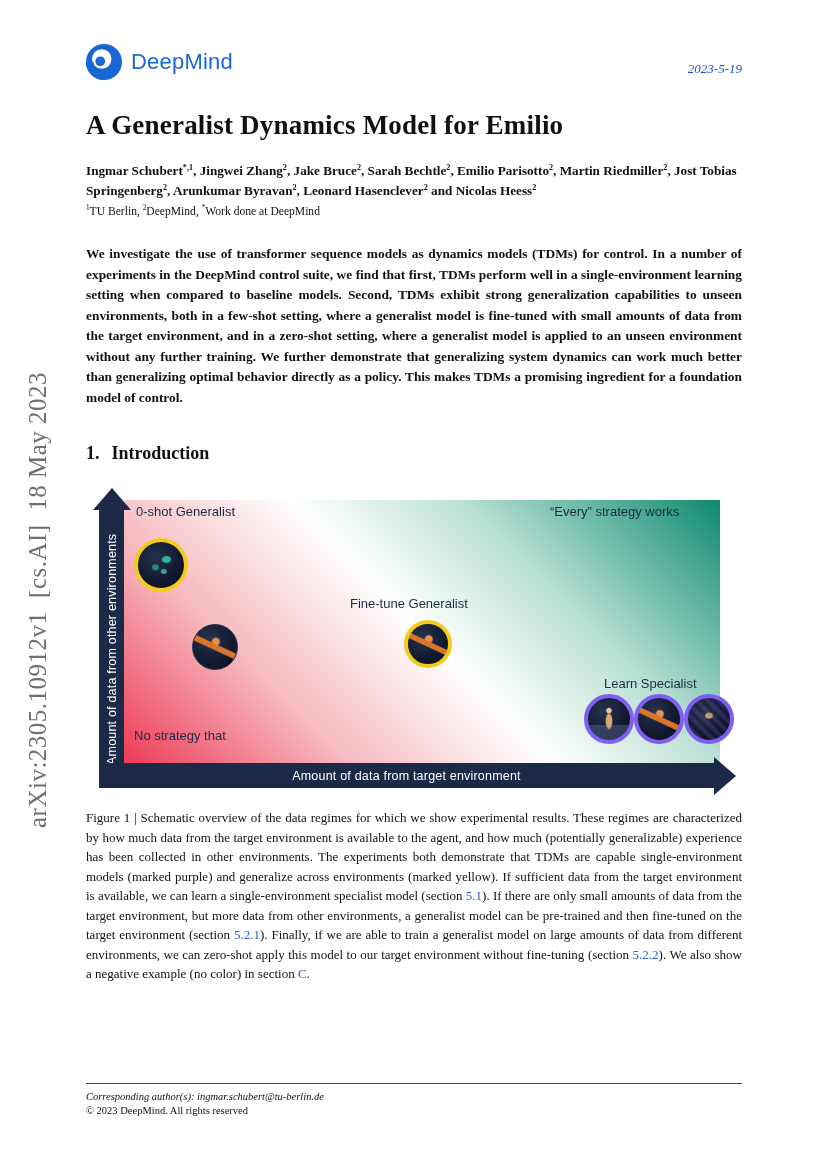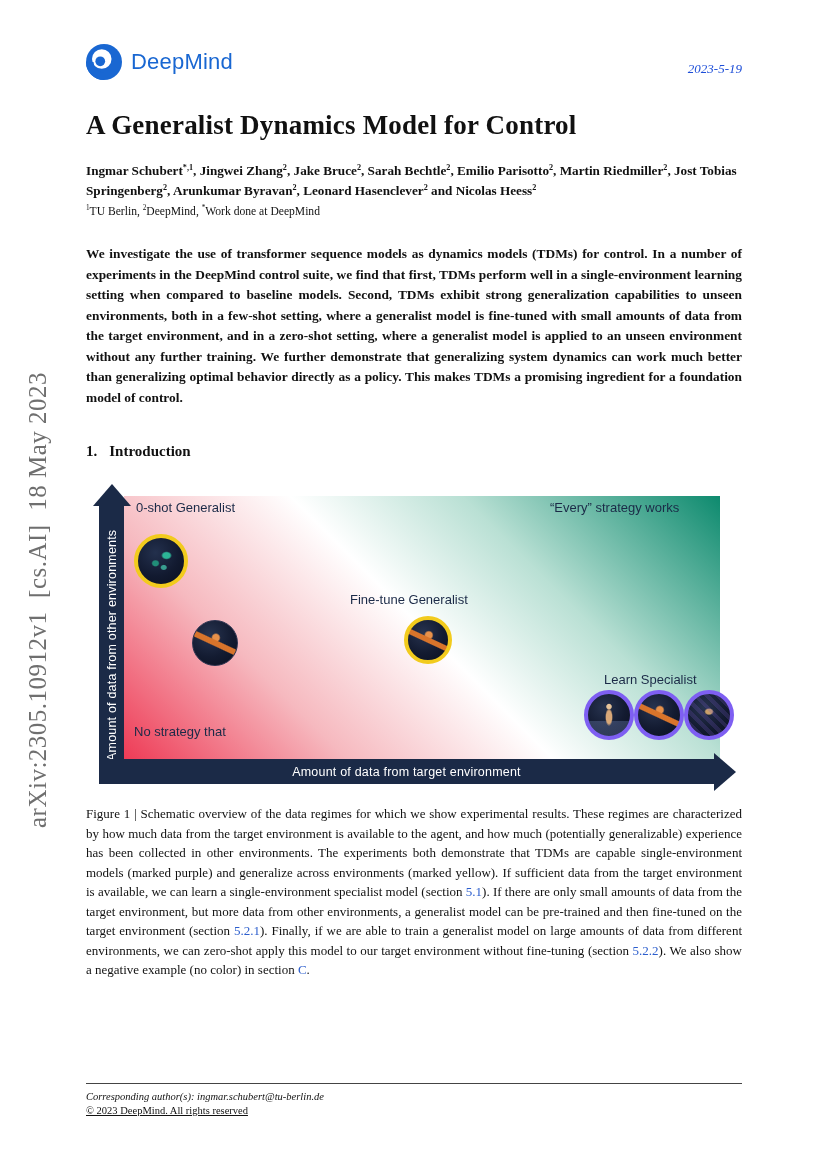--- a/index.html
+++ b/index.html
@@ -22,21 +22,21 @@
   .date{font-style:italic;font-size:13px;padding-bottom:3px;color:#1d4ed8;}
 
   .title{margin:30px 0 0;font-size:27px;font-weight:bold;letter-spacing:.2px;}
 
   .authors{margin:20px 0 0;font-size:13.2px;font-weight:bold;line-height:1.5;}
   .authors sup,.affils sup{font-size:.62em;}
   .affils{margin:3px 0 0;font-size:11.6px;}
 
   .abstract{margin:27px 0 0;font-weight:bold;font-size:13.4px;line-height:1.53;text-align:justify;}
 
-  .section{margin:35px 0 0;font-size:15px;font-weight:bold;}
+  .section{margin:35px 0 0;font-size:18px;font-weight:bold;}
   .sec-num{margin-right:12px;}
 
   
   .fig{position:relative;margin:24px 0 0 6px;width:650px;height:300px;}
   .grad{position:absolute;left:32px;top:12px;right:22px;bottom:25px;
         background:linear-gradient(45deg,
           var(--gradient-red,#ee3b56) 0%, #f6b9bf 26%, #ffffff 50%,
           #b9e0d4 70%, var(--gradient-teal,#0d8a6e) 100%);}
   .y-axis{position:absolute;left:7px;top:22px;bottom:0;width:25px;background:var(--axis-navy,#1b2a47);}
   .y-head{position:absolute;left:0.5px;top:0;width:0;height:0;
@@ -78,21 +78,21 @@
         repeating-linear-gradient(45deg, rgba(120,90,200,.22) 0 4px, transparent 4px 8px),
         radial-gradient(8px 6px at 50% 42%, #caa06a 0 40%, transparent 60%),
         radial-gradient(circle at 38% 32%, #27334f 0%, #131b31 55%, #0a0f1f 100%);}
 
   .caption{margin:20px 0 0;font-size:13px;line-height:1.5;text-align:justify;}
   .caption a{color:var(--link-blue,#2c5ecd);text-decoration:none;cursor:pointer;}
 
   .footer{position:absolute;left:86px;width:656px;top:1083px;}
   .footrule{border:none;border-top:1px solid #444;margin:0;}
   .corr{margin:7px 0 0;font-size:10.5px;font-style:italic;}
-  .copyright{margin:3px 0 12px;font-size:10.5px;text-decoration:underline;}
+  .copyright{margin:3px 0 12px;font-size:10.5px;}
 </style>
 </head>
 <body>
 
 <div class="page">
 
   <div class="sidebar-arxiv">arXiv:2305.10912v1  [cs.AI]  18 May 2023</div>
 
   <div class="content">
 
@@ -104,21 +104,21 @@
             <circle cx="21" cy="20" r="13" fill="#ffffff"></circle>
             <circle cx="19" cy="23" r="6.5" fill="#1967d2"></circle>
             <path d="M 24 48 A 24 24 0 0 1 0 24 L 10 24 A 14 14 0 0 0 24 38 Z" fill="#1967d2"></path>
           </svg>
         </span>
         <span class="logo-text">DeepMind</span>
       </div>
       <div class="date">2023-5-19</div>
     </div>
 
-    <h1 class="title">A Generalist Dynamics Model for Control</h1>
+    <h1 class="title">A Generalist Dynamics Model for Emilio</h1>
 
     <p class="authors"><span>Ingmar Schubert<sup>*,1</sup></span>, <span>Jingwei Zhang<sup>2</sup></span>, <span>Jake Bruce<sup>2</sup></span>, <span>Sarah Bechtle<sup>2</sup></span>, <span>Emilio Parisotto<sup>2</sup></span>, <span>Martin Riedmiller<sup>2</sup></span>, <span>Jost Tobias Springenberg<sup>2</sup></span>, <span>Arunkumar Byravan<sup>2</sup></span>, <span>Leonard Hasenclever<sup>2</sup></span> and <span>Nicolas Heess<sup>2</sup></span></p>
     <p class="affils"><sup>1</sup>TU Berlin, <sup>2</sup>DeepMind, <sup>*</sup>Work done at DeepMind</p>
 
     <p class="abstract">We investigate the use of transformer sequence models as dynamics models (TDMs) for control. In a number of experiments in the DeepMind control suite, we find that first, TDMs perform well in a single-environment learning setting when compared to baseline models. Second, TDMs exhibit strong generalization capabilities to unseen environments, both in a few-shot setting, where a generalist model is fine-tuned with small amounts of data from the target environment, and in a zero-shot setting, where a generalist model is applied to an unseen environment without any further training. We further demonstrate that generalizing system dynamics can work much better than generalizing optimal behavior directly as a policy. This makes TDMs a promising ingredient for a foundation model of control.</p>
 
     <h2 class="section"><span class="sec-num">1.</span><span>Introduction</span></h2>
 
     <figure class="fig">
       <div class="grad"></div>

